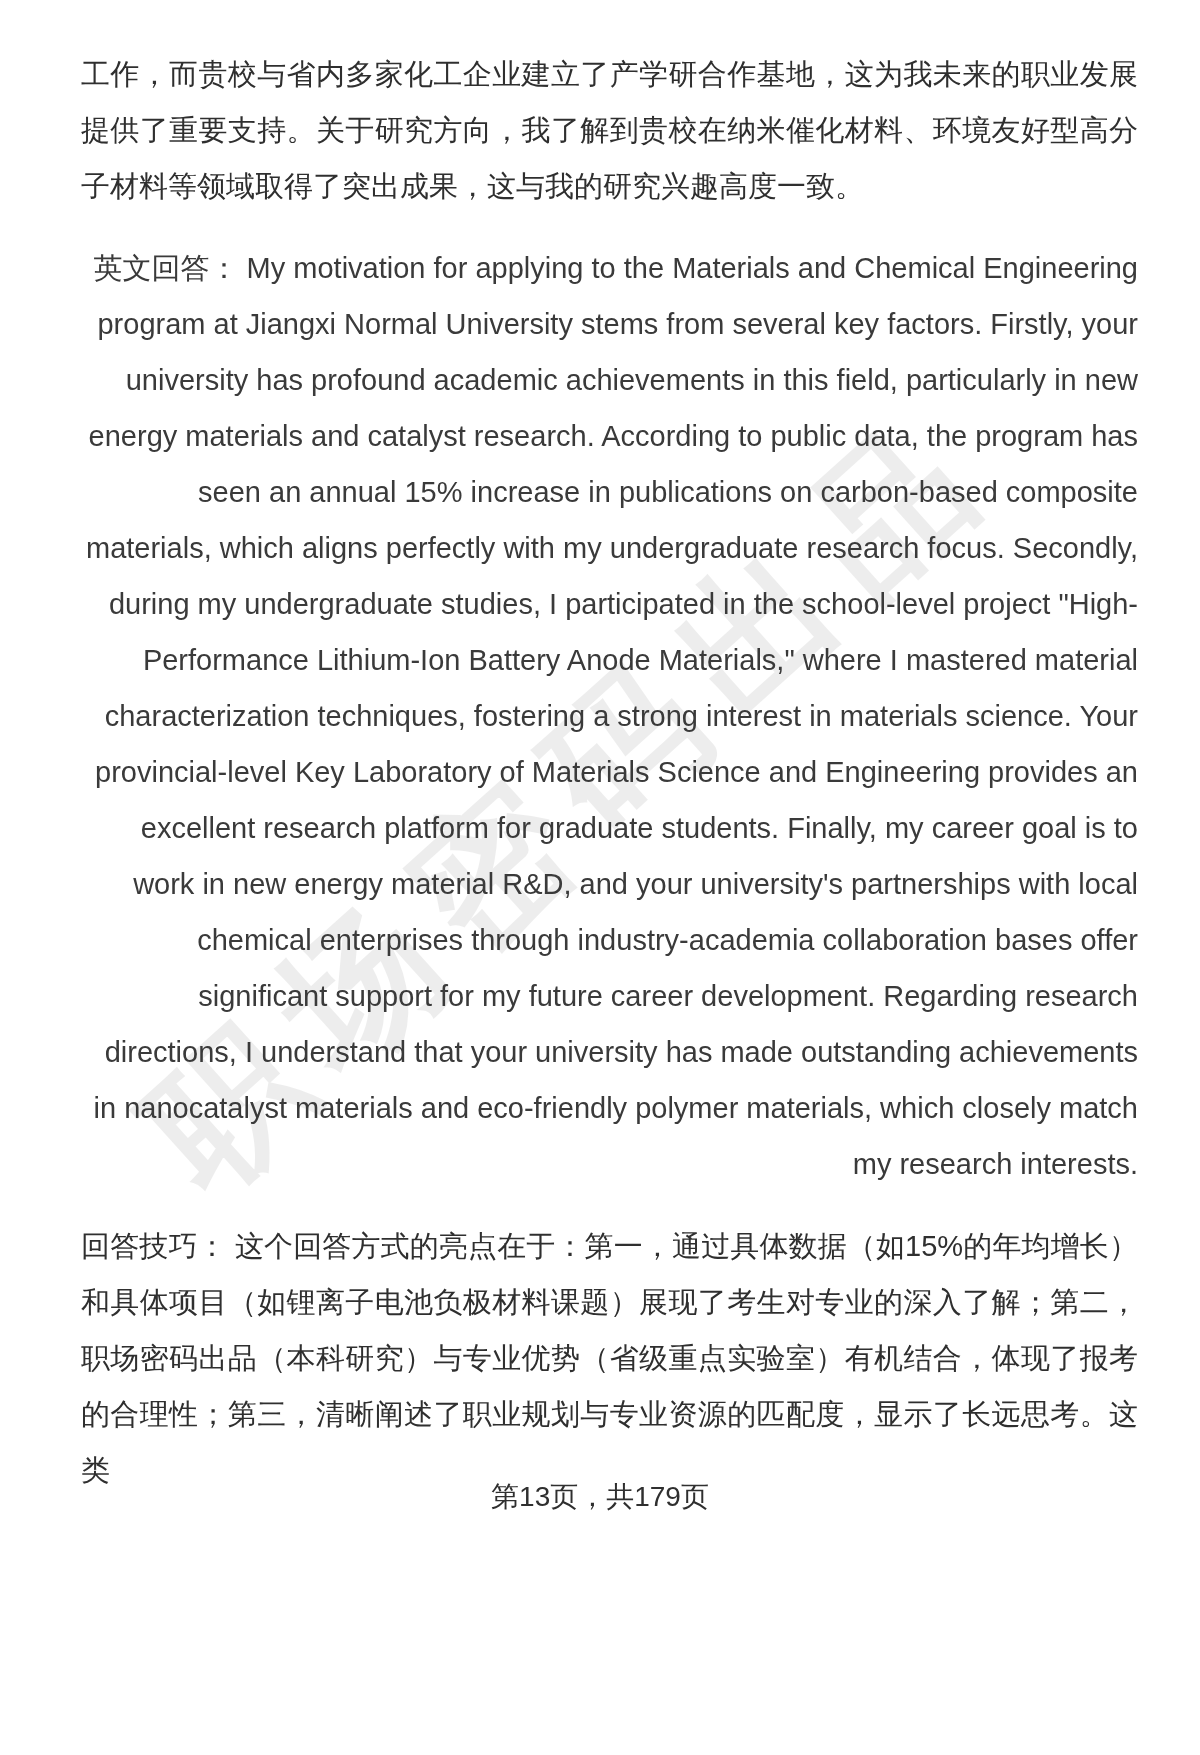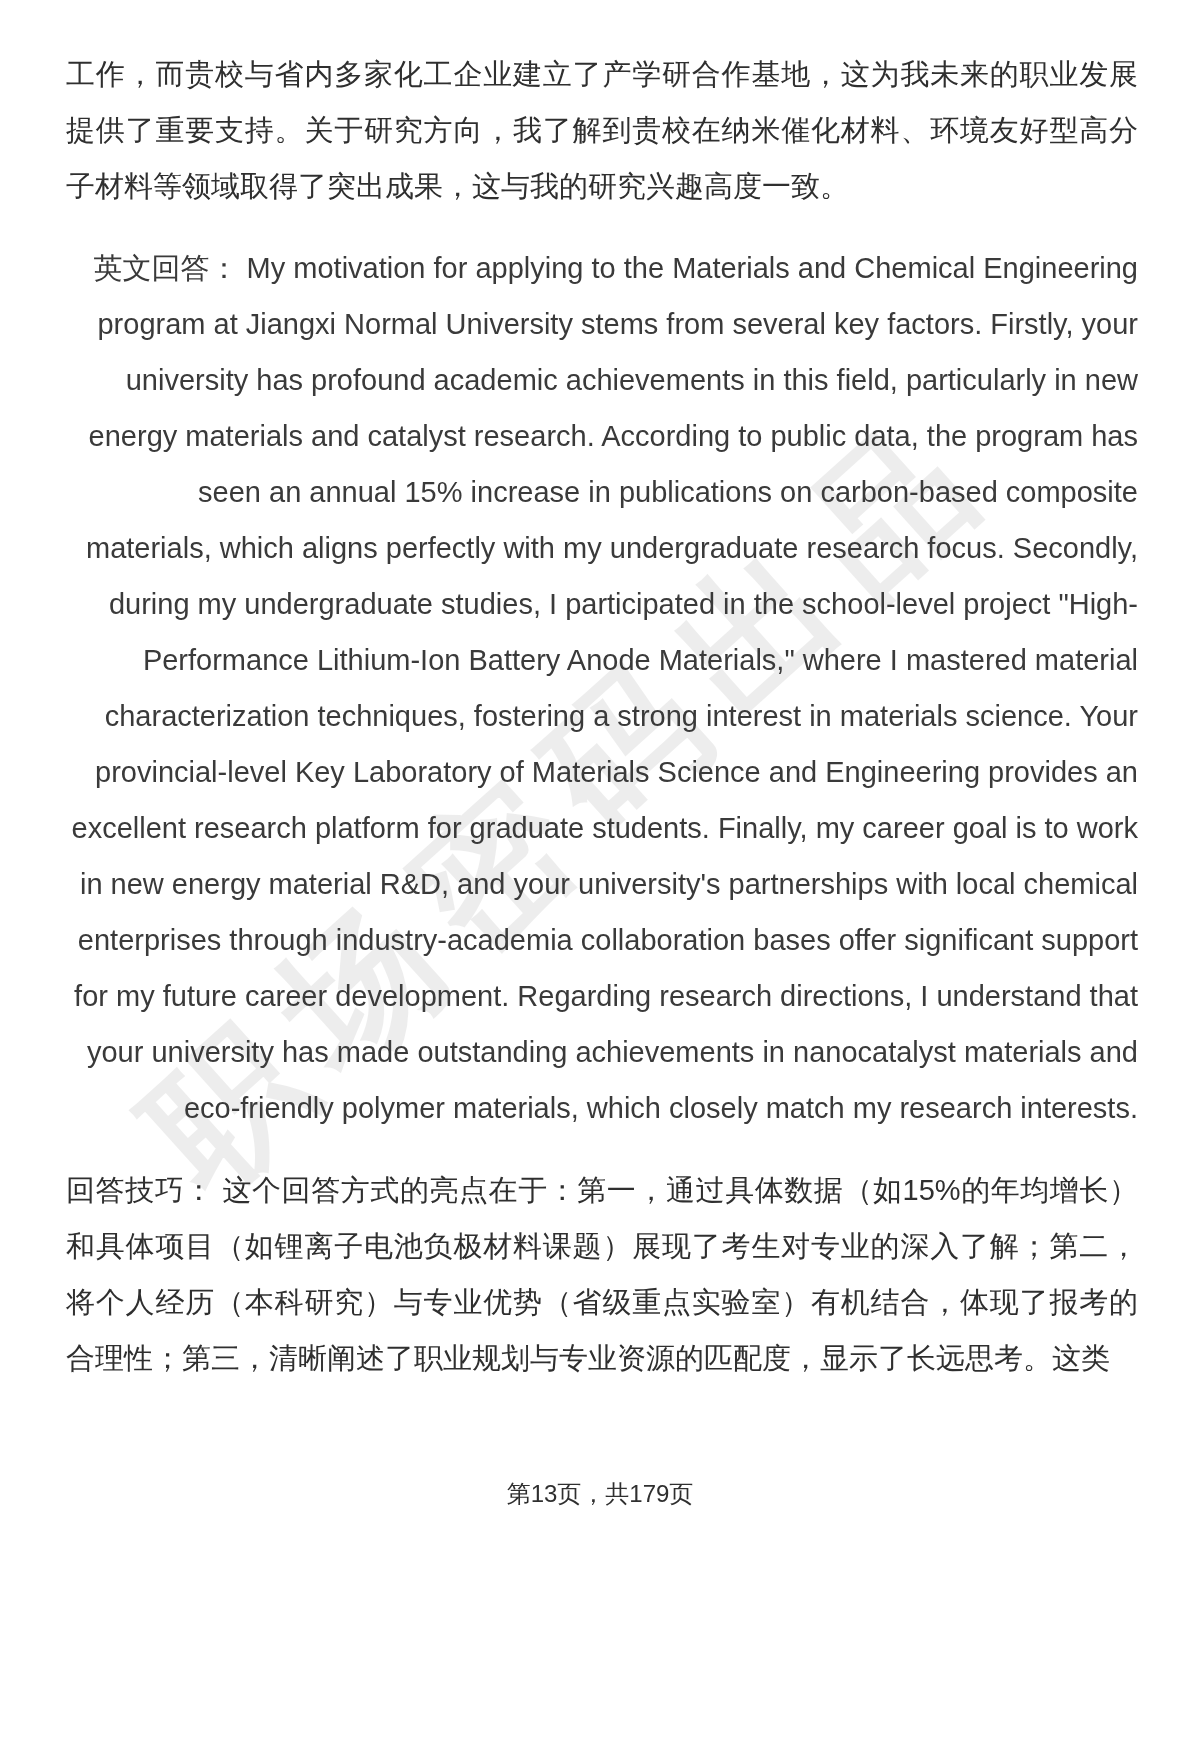--- a/index.html
+++ b/index.html
@@ -40,54 +40,54 @@
   }
   .content {
     position: relative;
     z-index: 2;
     padding: 46px 62px 0 66px;
     box-sizing: border-box;
   }
   .para {
     font-size: 29px;
     line-height: 56px;
-    margin: 0 0 26px 0;
+    margin: 0 0 26px 15px;
     word-wrap: break-word;
   }
   .para.zh {
     text-align: justify;
     color: #2f2f2f;
   }
   .para.en {
     text-align: right;
     color: #3a3a3a;
   }
   .footer {
     position: absolute;
     top: 1478px;
     left: 0;
     width: 100%;
     text-align: center;
-    font-size: 24px;
+    font-size: 28px;
     color: #2f2f2f;
     z-index: 2;
   }
 </style>
 </head>
 <body>
 
 <div class="page">
 
   <div class="watermark">职场密码出品</div>
 
   <div class="content">
 
     <p class="para zh">工作，而贵校与省内多家化工企业建立了产学研合作基地，这为我未来的职业发展提供了重要支持。关于研究方向，我了解到贵校在纳米催化材料、环境友好型高分子材料等领域取得了突出成果，这与我的研究兴趣高度一致。</p>
 
     <p class="para en">英文回答： My motivation for applying to the Materials and Chemical Engineering program at Jiangxi Normal University stems from several key factors. Firstly, your university has profound academic achievements in this field, particularly in new energy materials and catalyst research. According to public data, the program has seen an annual 15% increase in publications on carbon-based composite materials, which aligns perfectly with my undergraduate research focus. Secondly, during my undergraduate studies, I participated in the school-level project "High-Performance Lithium-Ion Battery Anode Materials," where I mastered material characterization techniques, fostering a strong interest in materials science. Your provincial-level Key Laboratory of Materials Science and Engineering provides an excellent research platform for graduate students. Finally, my career goal is to work in new energy material R&amp;D, and your university's partnerships with local chemical enterprises through industry-academia collaboration bases offer significant support for my future career development. Regarding research directions, I understand that your university has made outstanding achievements in nanocatalyst materials and eco-friendly polymer materials, which closely match my research interests.</p>
 
-    <p class="para zh">回答技巧： 这个回答方式的亮点在于：第一，通过具体数据（如15%的年均增长）和具体项目（如锂离子电池负极材料课题）展现了考生对专业的深入了解；第二，将个人经历（本科研究）与专业优势（省级重点实验室）有机结合，体现了报考的合理性；第三，清晰阐述了职业规划与专业资源的匹配度，显示了长远思考。这类</p>
+    <p class="para zh">回答技巧： 这个回答方式的亮点在于：第一，通过具体数据（如15%的年均增长）和具体项目（如锂离子电池负极材料课题）展现了考生对专业的深入了解；第二，职场密码出品（本科研究）与专业优势（省级重点实验室）有机结合，体现了报考的合理性；第三，清晰阐述了职业规划与专业资源的匹配度，显示了长远思考。这类</p>
 
   </div>
 
   <div class="footer">第13页，共179页</div>
 
 </div>
 
 </body></html>

